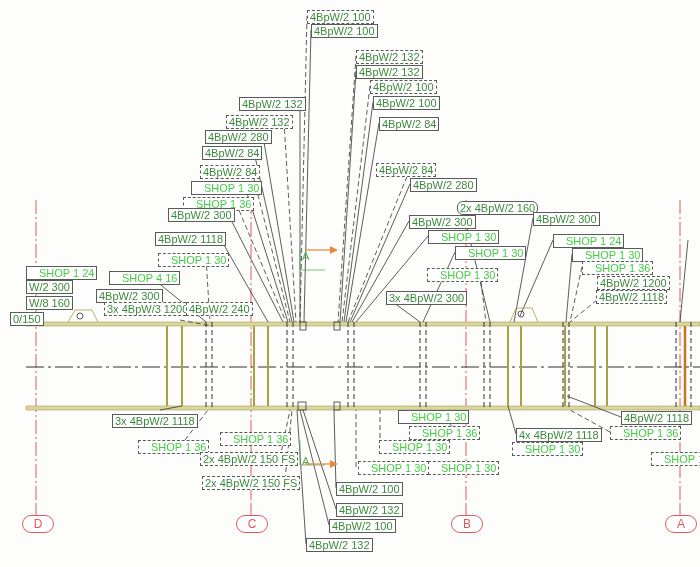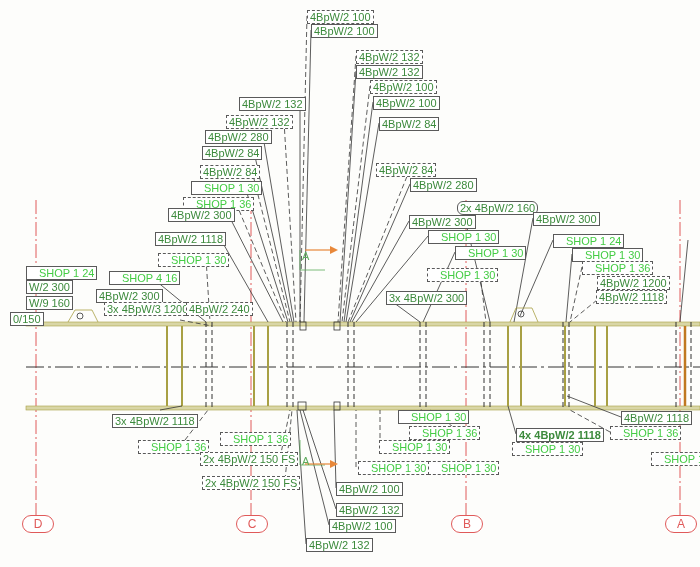--- a/index.html
+++ b/index.html
@@ -175,40 +175,40 @@
       <div class="lbl shop" style="left: 455px; top: 246px;">SHOP 1 30</div>
       <div class="lbl dash shop" style="left: 427px; top: 268px;">SHOP 1 30</div>
       <div class="lbl" style="left: 386px; top: 291px;">3x 4BpW/2 300</div>
       <div class="lbl shop" style="left: 553px; top: 234px;">SHOP 1 24</div>
       <div class="lbl shop" style="left: 572px; top: 248px;">SHOP 1 30</div>
       <div class="lbl dash shop" style="left: 582px; top: 261px;">SHOP 1 36</div>
       <div class="lbl dash" style="left: 597px; top: 276px;">4BpW/2 1200</div>
       <div class="lbl dash" style="left: 596px; top: 290px;">4BpW/2 1118</div>
       <div class="lbl shop" style="left: 26px; top: 266px;">SHOP 1 24</div>
       <div class="lbl" style="left: 26px; top: 280px;">W/2 300</div>
-      <div class="lbl" style="left: 26px; top: 296px;">W/9 160</div>
+      <div class="lbl" style="left: 26px; top: 296px;">W/8 160</div>
       <div class="lbl" style="left: 10px; top: 312px;">0/150</div>
       <div class="lbl shop" style="left: 109px; top: 271px;">SHOP 4 16</div>
       <div class="lbl dash shop" style="left: 158px; top: 253px;">SHOP 1 30</div>
       <div class="lbl" style="left: 96px; top: 289px;">4BpW/2 300</div>
       <div class="lbl dash" style="left: 104px; top: 302px;">3x 4BpW/3 1200</div>
       <div class="lbl dash" style="left: 186px; top: 302px; text-align: center;">4BpW/2 240</div>
       <div class="lbl" style="left: 112px; top: 414px;">3x 4BpW/2 1118</div>
       <div class="lbl dash shop" style="left: 138px; top: 440px;">SHOP 1 36</div>
       <div class="lbl dash shop" style="left: 220px; top: 432px;">SHOP 1 36</div>
       <div class="lbl dash" style="left: 200px; top: 452px;">2x 4BpW/2 150 FS</div>
       <div class="lbl dash" style="left: 202px; top: 476px;">2x 4BpW/2 150 FS</div>
       <div class="lbl" style="left: 336px; top: 482px;">4BpW/2 100</div>
       <div class="lbl" style="left: 336px; top: 503px;">4BpW/2 132</div>
       <div class="lbl" style="left: 329px; top: 519px;">4BpW/2 100</div>
       <div class="lbl" style="left: 306px; top: 538px;">4BpW/2 132</div>
       <div class="lbl shop" style="left: 398px; top: 410px;">SHOP 1 30</div>
       <div class="lbl dash shop" style="left: 409px; top: 426px;">SHOP 1 36</div>
       <div class="lbl dash shop" style="left: 379px; top: 440px;">SHOP 1 30</div>
       <div class="lbl dash shop" style="left: 358px; top: 461px;">SHOP 1 30</div>
       <div class="lbl dash shop" style="left: 428px; top: 461px;">SHOP 1 30</div>
-      <div class="lbl" style="left: 516px; top: 428px; font-weight: bold;">4x 4BpW/2 1118</div>
+      <div class="lbl" style="left: 516px; top: 428px;">4x 4BpW/2 1118</div>
       <div class="lbl dash shop" style="left: 512px; top: 442px;">SHOP 1 30</div>
       <div class="lbl" style="left: 621px; top: 411px;">4BpW/2 1118</div>
       <div class="lbl dash shop" style="left: 610px; top: 426px;">SHOP 1 36</div>
       <div class="lbl dash shop" style="left: 651px; top: 452px;">SHOP 1</div>
     </div>
 </div>
 
 </body></html>

